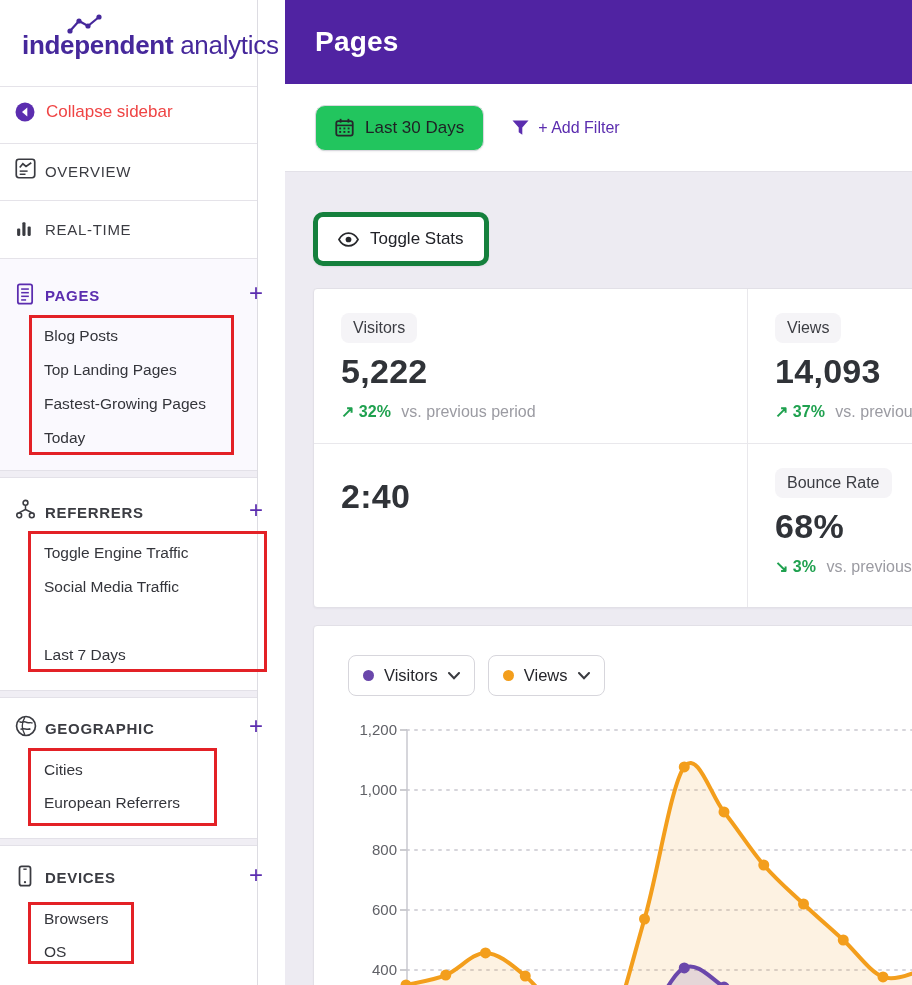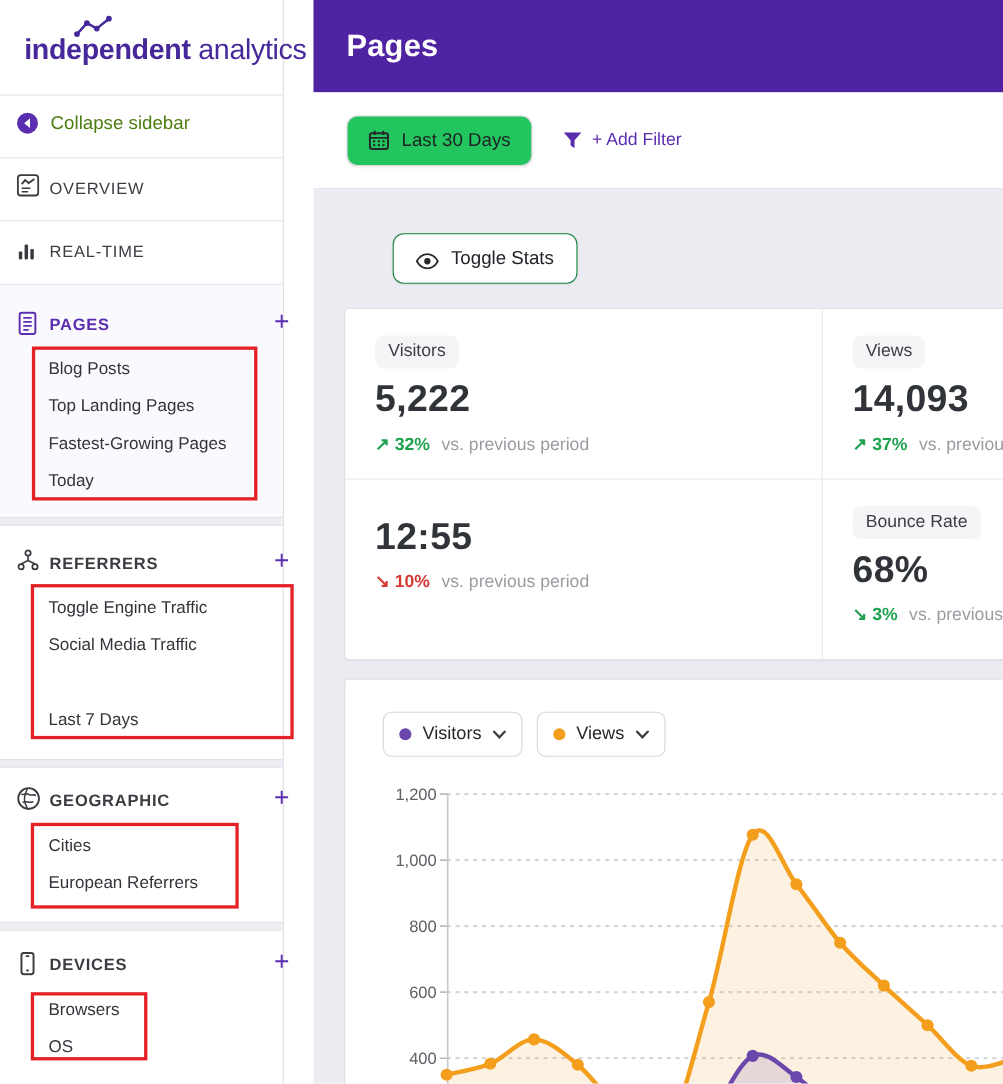--- a/index.html
+++ b/index.html
@@ -15,21 +15,21 @@
     border-top:1px solid #e3e1e8; border-bottom:1px solid #e3e1e8; }
   .pages-bg { position:absolute; top:258px; left:0; width:100%; height:212px;
     background:#faf9fe; border-top:1px solid #e5e3e9; }
 
   .logo-text { position:absolute; left:22px; top:30px; font-size:26px; color:#46289b;
     white-space:nowrap; letter-spacing:-0.3px; }
   .logo-text b { font-weight:800; }
   .logo-spark { position:absolute; left:66px; top:13px; }
 
   .collapse-row { position:absolute; left:15px; top:102px; display:flex; align-items:center;
-    gap:11px; color:#4d7c0f; font-size:17px; cursor:pointer; }
+    gap:11px; color:#ef4444; font-size:17px; cursor:pointer; }
 
   .nav-top { position:absolute; left:45px; font-size:15px; font-weight:400;
     letter-spacing:0.7px; color:#3b3c42; }
   .nav-icon { position:absolute; left:15px; color:#3a3b41; }
   .nav-icon.purple { color:#5b2daf; }
   .sec-label { position:absolute; left:45px; font-size:15px; font-weight:700;
     letter-spacing:0.7px; color:#3b3c42; }
   .sec-label.purple { color:#5b2daf; }
   .plus-btn { position:absolute; left:244px; width:24px; font-size:24px; font-weight:400;
     color:#5b2daf; text-align:center; cursor:pointer; line-height:24px; }
@@ -47,24 +47,24 @@
     display:flex; align-items:center; padding-left:30px; gap:28px; }
   .date-btn { display:inline-flex; align-items:center; gap:11px; background:#22c55e;
     border:1px solid #d9d8de; border-radius:10px; padding:12px 19px; font-size:17px;
     font-weight:500; color:#1f2024; box-shadow:0 1px 2px rgba(20,20,40,0.06);
     cursor:pointer; font-family:inherit; }
   .add-filter { display:inline-flex; align-items:center; gap:9px; color:#5b2daf;
     font-size:16px; font-weight:500; cursor:pointer; }
 
   .content { width:627px; height:813px; background:#edebf2; padding:40px 0 0 28px;
     overflow:hidden; }
-  .toggle-btn { display:inline-flex; align-items:flex-end; gap:11px; background:#fff;
-    border:1px solid #15803d; border-radius:10px; padding:12px 20px; font-size:17px;
+  .toggle-btn { display:inline-flex; align-items:center; gap:11px; background:#fff;
+    border:5px solid #15803d; border-radius:10px; padding:12px 20px; font-size:17px;
     font-weight:500; color:#212228; box-shadow:0 1px 2px rgba(20,20,40,0.06);
-    cursor:pointer; font-family:inherit;margin-left:44px; }
+    cursor:pointer; font-family:inherit; }
 
   .stats-card { margin-top:22px; width:682px; background:#fff; border-radius:4px;
     border:1px solid #e2e0e7; display:grid; grid-template-columns:434px 246px;
     grid-template-rows:155px 163px; box-shadow:0 1px 2px rgba(20,20,40,0.04); }
   .stat-cell { padding:24px 0 0 27px; }
   .stat-cell.bb { border-bottom:1px solid #e9e8ec; }
   .stat-cell.br { border-right:1px solid #e9e8ec; }
   .pill { display:inline-block; background:#f5f4f7; border-radius:8px; padding:6px 12px;
     font-size:16px; color:#3c3d43; }
   .stat-value { margin-top:9px; font-size:34px; font-weight:600; color:#303338;
@@ -241,25 +241,21 @@
       </div>
       <div class="stat-cell bb">
         <span class="pill">Views</span>
         <div class="stat-value">14,093</div>
         <div class="stat-change">
           <span class="chg" style="color: rgb(31, 161, 79);"><span>↗</span> <span>37%</span></span>
           <span class="cmp">vs. previous period</span>
         </div>
       </div>
       <div class="stat-cell br">
-        <div class="stat-value">12:55</div>
-        <div class="stat-change">
-          <span class="chg" style="color: rgb(212, 58, 53);"><span>↘</span> <span>10%</span></span>
-          <span class="cmp">vs. previous period</span>
-        </div>
+        <div class="stat-value">2:40</div>
       </div>
       <div class="stat-cell">
         <span class="pill">Bounce Rate</span>
         <div class="stat-value">68%</div>
         <div class="stat-change">
           <span class="chg" style="color: rgb(31, 161, 79);"><span>↘</span> <span>3%</span></span>
           <span class="cmp">vs. previous period</span>
         </div>
       </div>
     </div>

